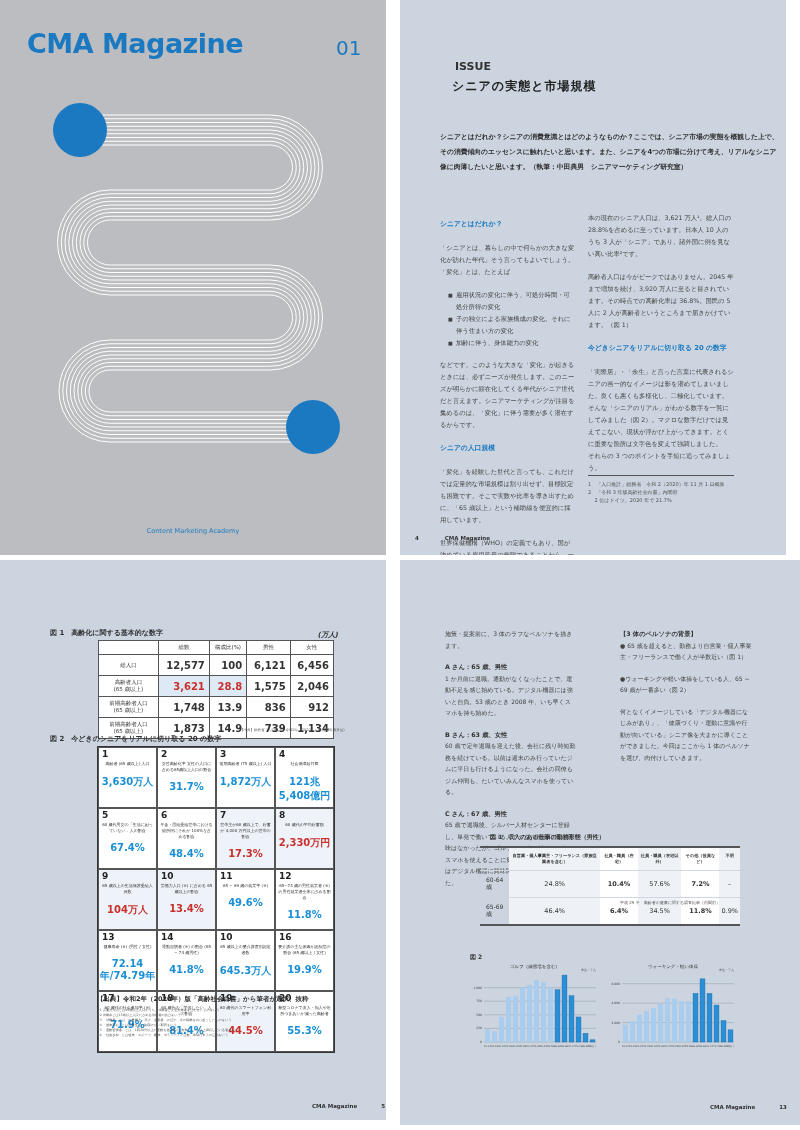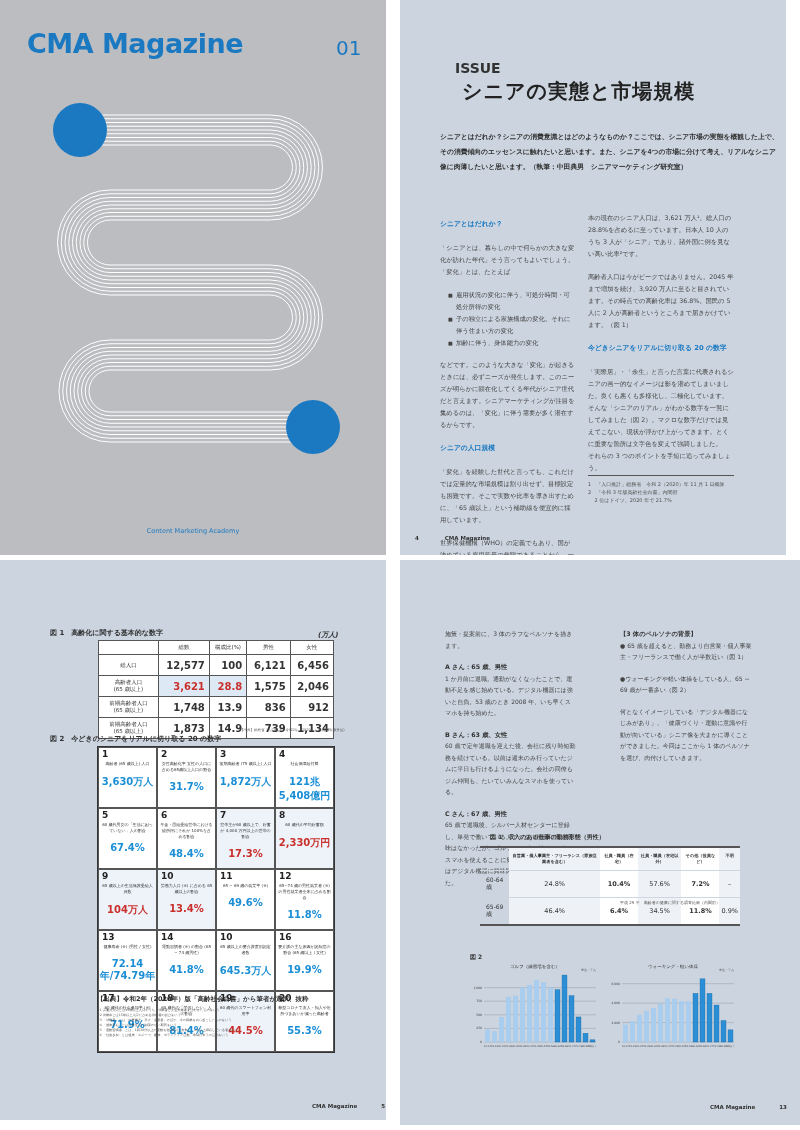--- a/index.html
+++ b/index.html
@@ -11,23 +11,23 @@
   #p4 { left: 400px; top: 560px; width: 400px; height: 565px; background: #cbd4df; }
 
   
   .cover-title { position: absolute; left: 27px; top: 28px; font-family: "DejaVu Sans", sans-serif; font-weight: bold; font-size: 27px; color: #1b79c2; letter-spacing: -0.5px; }
   .cover-issue { position: absolute; left: 336px; top: 36px; font-size: 20px; color: #1b79c2; }
   .cover-art { position: absolute; left: 0; top: 0; }
   .cover-sub { position: absolute; left: 0; width: 386px; top: 483px; text-align: center; font-size: 13px; font-weight: bold; color: #1b79c2; }
   .cover-brand { position: absolute; left: 0; width: 386px; top: 527px; text-align: center; font-size: 6.5px; color: #1b79c2; }
 
   
-  .issue-label { position: absolute; left: 55px; top: 60px; font-weight: bold; font-size: 14px; color: #333; }
-  .issue-title { position: absolute; left: 62px; top: 78px; font-weight: bold; font-size: 20px; color: #222; letter-spacing: 1px; }
-  .lead { position: absolute; left: 40px; top: 130px; width: 340px; font-size: 6.8px; line-height: 15px; font-weight: bold; color: #333; font-family: Liberation Mono, monospace; }
+  .issue-label { position: absolute; left: 55px; top: 60px; font-weight: bold; font-size: 11px; color: #333; }
+  .issue-title { position: absolute; left: 52px; top: 78px; font-weight: bold; font-size: 12px; color: #222; letter-spacing: 1px; }
+  .lead { position: absolute; left: 40px; top: 130px; width: 340px; font-size: 6.8px; line-height: 15px; font-weight: bold; color: #333; }
   .col { position: absolute; font-size: 6.3px; line-height: 12px; color: #444; }
   .col p { margin-bottom: 11px; }
   .col h4 { font-size: 6.8px; color: #1b79c2; margin-bottom: 12px; }
   .col ul { list-style: none; padding-left: 8px; margin-bottom: 10px; }
   .col li { position: relative; padding-left: 8px; }
   .col li::before { content: "■"; position: absolute; left: 0; font-size: 5px; }
   .footnotes { position: absolute; left: 188px; top: 475px; width: 146px; border-top: 1px solid #555; padding-top: 4px; font-size: 5px; line-height: 8px; color: #555; }
   .p2-footer { position: absolute; left: 15px; top: 535px; font-size: 5.5px; font-weight: bold; color: #333; }
   .p2-footer span { margin-right: 24px; }
 

